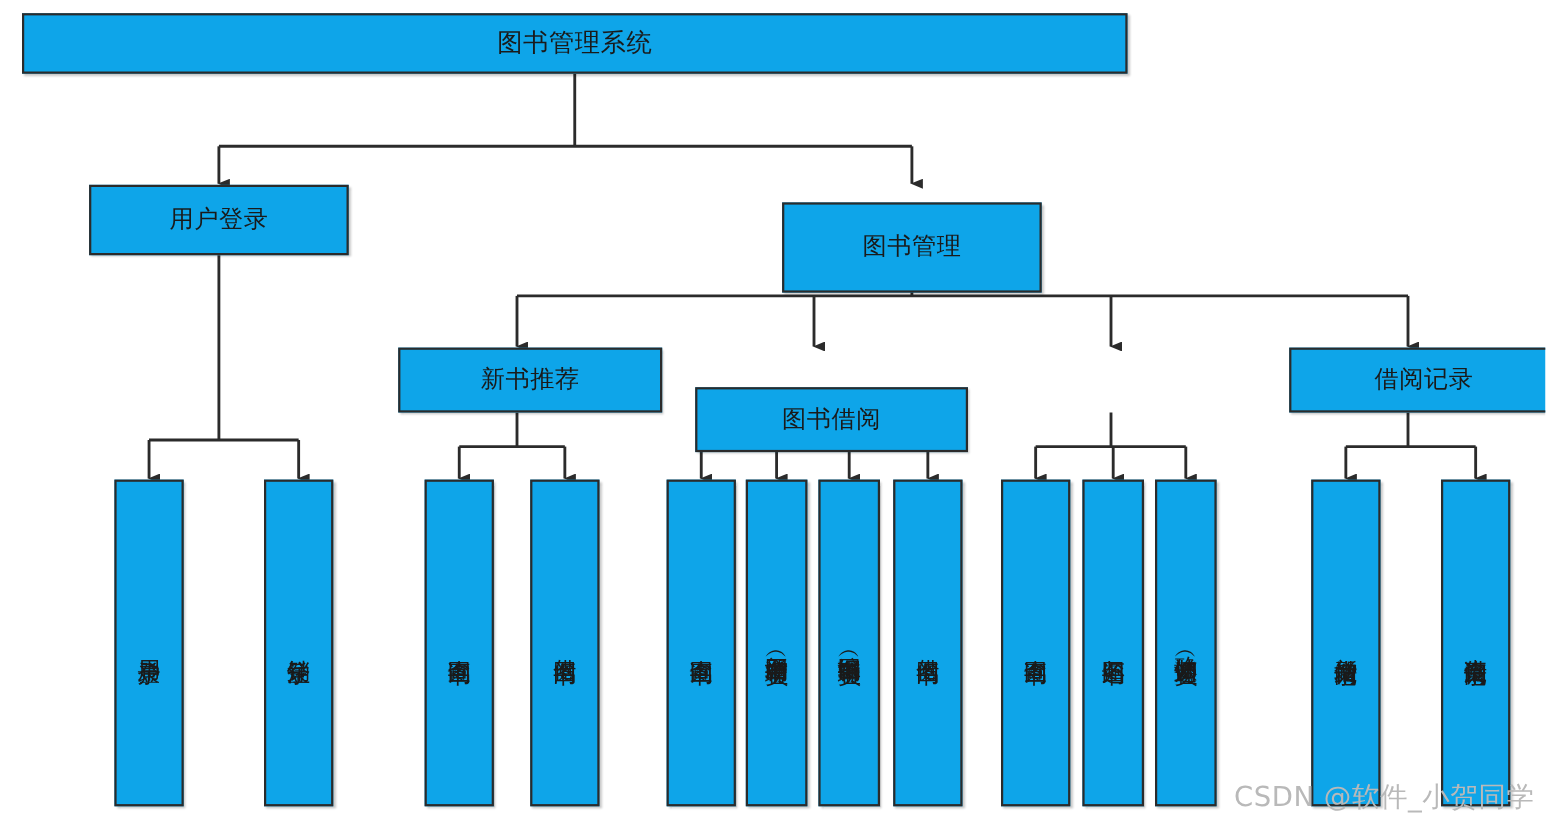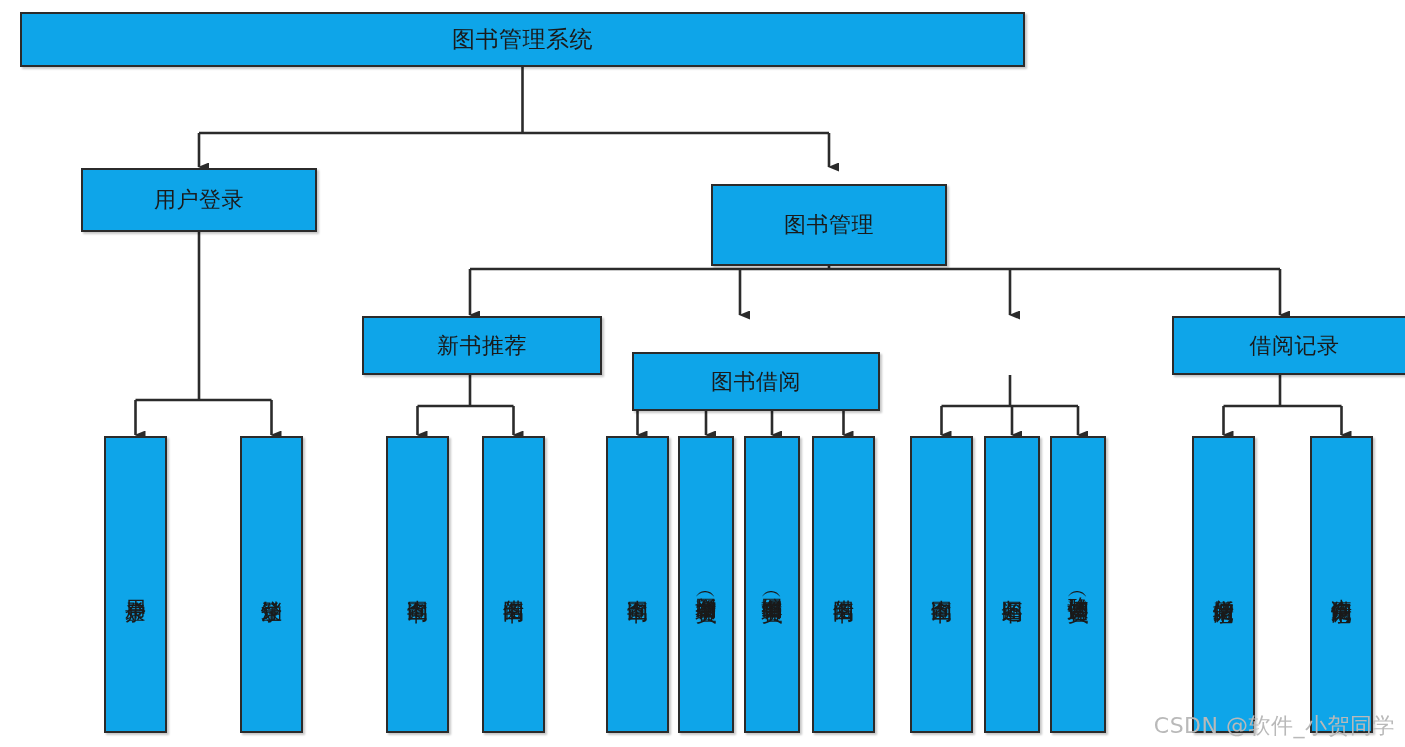--- a/index.html
+++ b/index.html
@@ -61,21 +61,21 @@
     text-orientation: upright;
     font-size: 21px;
     letter-spacing: 1px;
     line-height: 1.05;
     white-space: nowrap;
   }
   #watermark {
     position: absolute;
     right: 10px;
     bottom: 6px;
-    font-size: 22px;
+    font-size: 25px;
     color: #b9b9b9;
     letter-spacing: 0.5px;
     white-space: nowrap;
     user-select: none;
     text-align: center;
   }
 </style>
 </head>
 <body>
 

